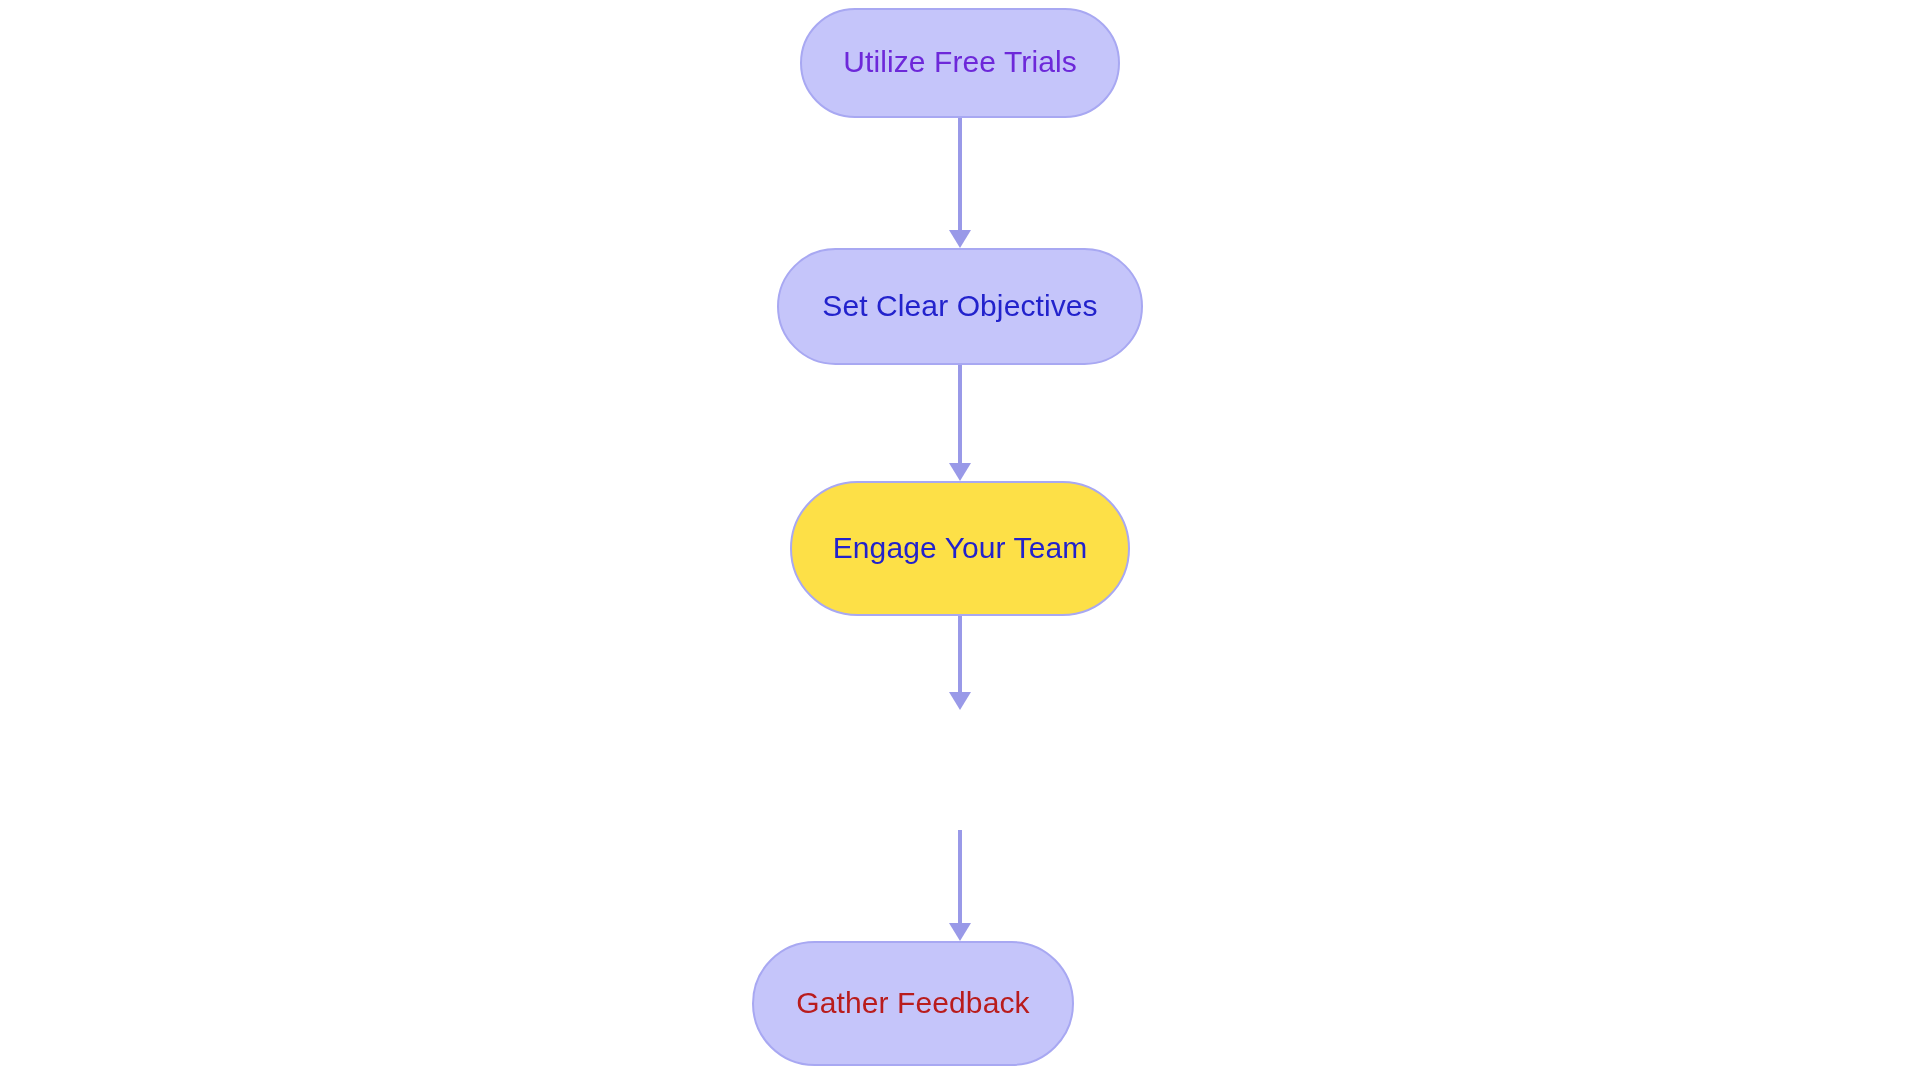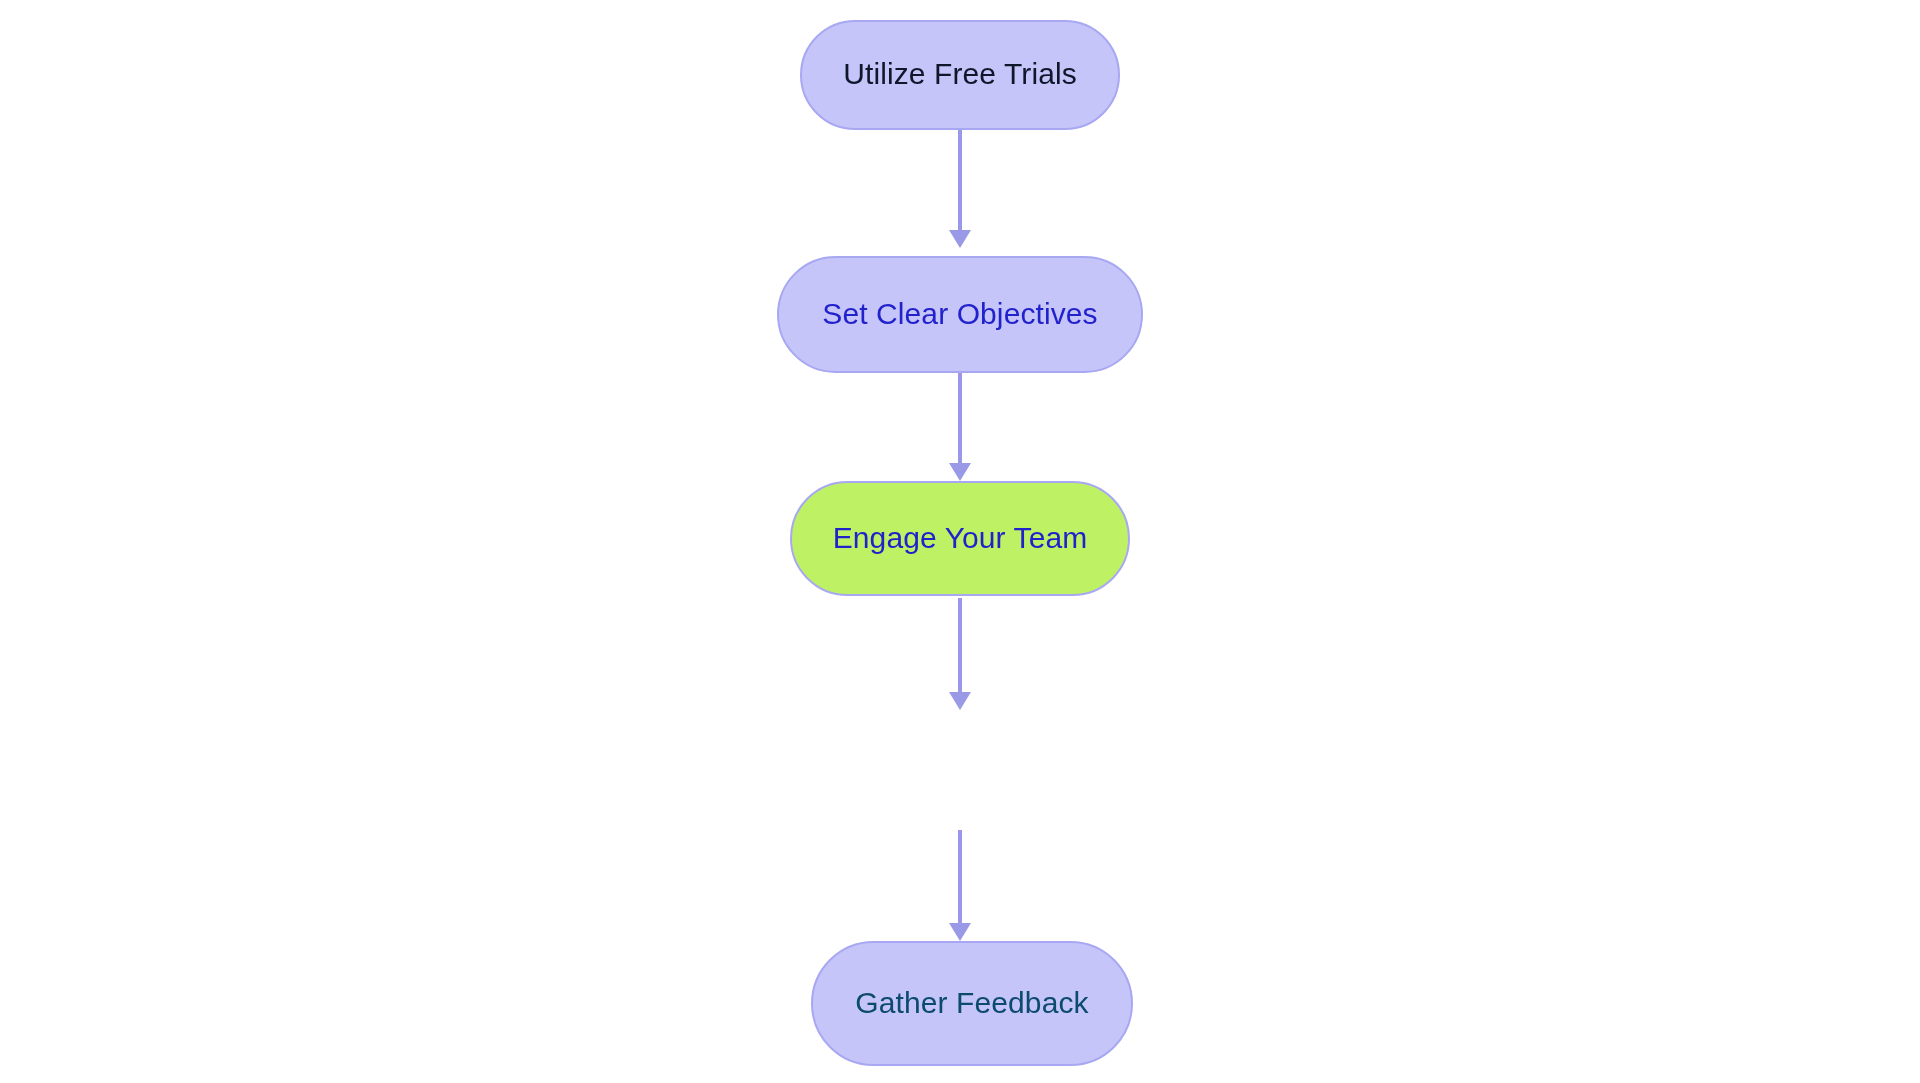--- a/index.html
+++ b/index.html
@@ -83,30 +83,30 @@
   <div class="connector" style="left: 945px; top: 598px; width: 30px; height: 112px;">
     <div class="conn-line" style="height: 96px; background: rgb(153, 153, 232);"></div>
     <div class="conn-head" style="border-top-color: rgb(153, 153, 232);"></div>
   </div>
 
   <div class="connector" style="left: 945px; top: 830px; width: 30px; height: 111px;">
     <div class="conn-line" style="height: 95px; background: rgb(153, 153, 232);"></div>
     <div class="conn-head" style="border-top-color: rgb(153, 153, 232);"></div>
   </div>
 
-  <div class="node" style="left: 800px; top: 8px; width: 320px; height: 110px; background: rgb(197, 197, 250); border-color: rgb(168, 168, 242); color: #0f172a; margin-top: 12px;">
+  <div class="node" style="left: 800px; top: 8px; width: 320px; height: 110px; background: rgb(197, 197, 250); border-color: rgb(168, 168, 242); color: #6d28d9;">
     <span class="node-label">Utilize Free Trials</span>
   </div>
 
-  <div class="node" style="left: 777px; top: 256px; width: 366px; height: 117px; background: rgb(197, 197, 250); border-color: rgb(168, 168, 242); color: rgb(34, 34, 204);">
+  <div class="node" style="left: 777px; top: 248px; width: 366px; height: 117px; background: rgb(197, 197, 250); border-color: rgb(168, 168, 242); color: rgb(34, 34, 204);">
     <span class="node-label">Set Clear Objectives</span>
   </div>
 
-  <div class="node" style="left: 790px; top: 481px; width: 340px; height: 115px; background: #bef264; border-color: rgb(168, 168, 242); color: rgb(34, 34, 204);">
+  <div class="node" style="left: 790px; top: 481px; width: 340px; height: 135px; background: #fde047; border-color: rgb(168, 168, 242); color: rgb(34, 34, 204);">
     <span class="node-label">Engage Your Team</span>
   </div>
 
 
-  <div class="node" style="left: 811px; top: 941px; width: 322px; height: 125px; background: rgb(197, 197, 250); border-color: rgb(168, 168, 242); color: #0c4a6e; text-align: center;">
+  <div class="node" style="left: 752px; top: 941px; width: 322px; height: 125px; background: rgb(197, 197, 250); border-color: rgb(168, 168, 242); color: #b91c1c; text-align: center;">
     <span class="node-label">Gather Feedback</span>
   </div>
 
 </div>
 
 </body></html>

